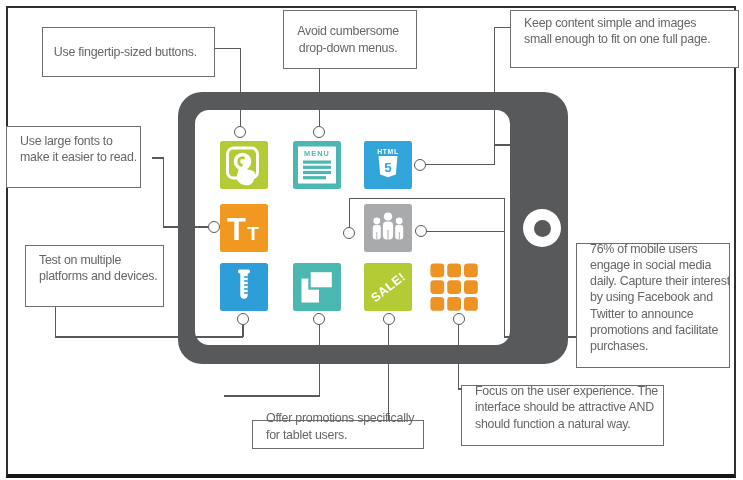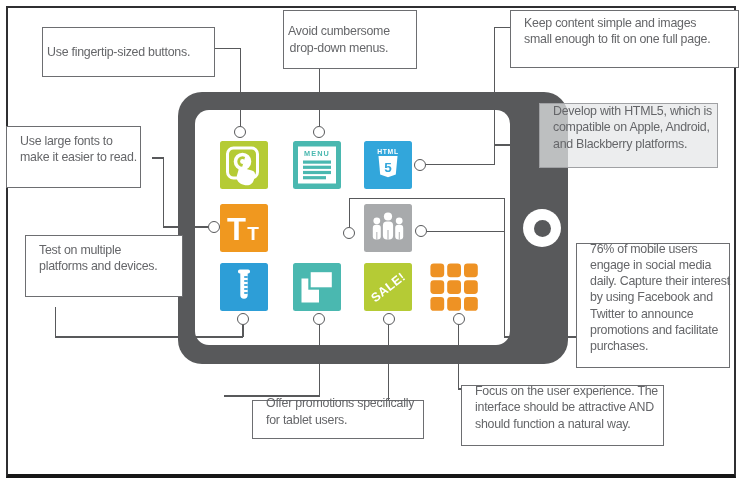--- a/index.html
+++ b/index.html
@@ -19,21 +19,21 @@
             border-radius:50%;background:var(--device);}
   
   .ln{position:absolute;background:var(--line);}
   .dot{position:absolute;width:12px;height:12px;border-radius:50%;
        background:#fff;border:1.5px solid var(--line);box-sizing:border-box;}
   
   .callout{position:absolute;background:#fff;border:1.5px solid var(--box_border);
            box-sizing:border-box;display:flex;align-items:center;
            color:var(--text);font-size:12.4px;line-height:1.3;letter-spacing:-0.25px;
            white-space:pre;padding:4px 4px 20px 13px;}
-  .callout.center{justify-content:flex-start;text-align:center;padding:4px 4px;}
+  .callout.center{justify-content:flex-end;text-align:center;padding:4px 17px;}
   .callout.ghost{background:rgba(229,230,232,0.72);border:1px solid #a0a1a4;}
   
   .icon{position:absolute;width:48px;height:48px;}
   .icon svg{display:block;width:48px;height:48px;}
 </style>
 </head>
 <body>
 
 <div id="stage">
 
@@ -191,37 +191,32 @@
 drop-down menus.</span>
   </div>
   <div class="callout" style="left:510px;top:10px;width:229px;height:58px">
     <span>Keep content simple and images
 small enough to fit on one full page.</span>
   </div>
   <div class="callout" style="left:6px;top:126px;width:135px;height:62px">
     <span>Use large fonts to
 make it easier to read.</span>
   </div>
-  <div class="callout" style="left:25px;top:235px;width:158px;height:62px">
+  <div class="callout" style="left:25px;top:245px;width:139px;height:62px">
     <span>Test on multiple
 platforms and devices.</span>
   </div>
-  <div class="callout" style="left:252px;top:400px;width:172px;height:39px">
+  <div class="callout" style="left:252px;top:420px;width:172px;height:29px">
     <span>Offer promotions specifically
 for tablet users.</span>
   </div>
   <div class="callout" style="left:461px;top:385px;width:203px;height:61px">
     <span>Focus on the user experience. The
 interface should be attractive AND
 should function a natural way.</span>
-  </div>
-  <div class="callout ghost" style="left:539px;top:103px;width:179px;height:65px">
-    <span>Develop with HTML5, which is
-compatible on Apple, Android,
-and Blackberry platforms.</span>
   </div>
   <div class="callout" style="left:576px;top:243px;width:154px;height:125px">
     <span>76% of mobile users
 engage in social media
 daily. Capture their interest
 by using Facebook and
 Twitter to announce
 promotions and facilitate
 purchases.</span>
   </div>

